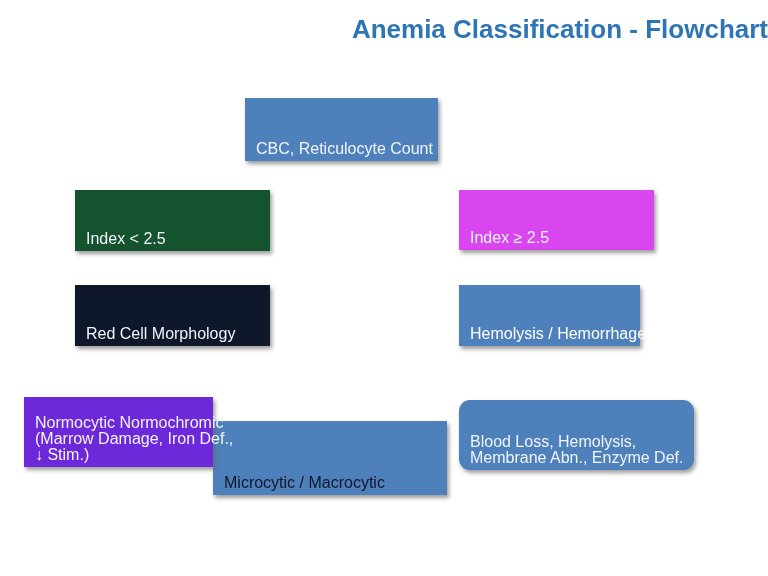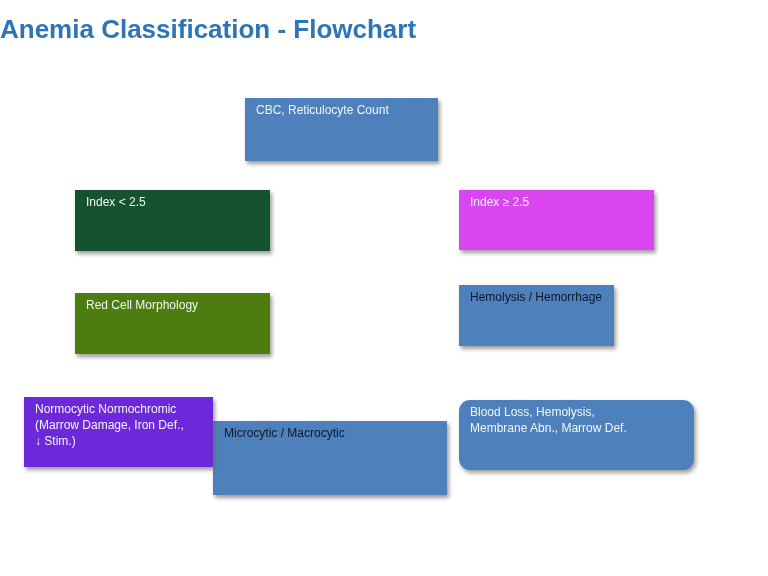--- a/index.html
+++ b/index.html
@@ -12,40 +12,40 @@
     background: #ffffff;
     position: relative;
     overflow: hidden;
     font-family: "Liberation Sans", "DejaVu Sans", sans-serif;
   }
   .slide-title {
     position: absolute;
     left: 0;
     top: 14px;
     width: 768px;
-    text-align: left;
+    text-align: right;
     font-size: 26px;
     font-weight: bold;
     letter-spacing: 0px;
   }
   .canvas {
     position: absolute;
     left: 0;
     top: 0;
     width: 768px;
     height: 576px;
   }
   .node {
     position: absolute;
     display: flex;
     flex-direction: column;
-    justify-content: flex-start;
+    justify-content: flex-end;
     box-sizing: border-box;
     padding: 4px 8px 4px 11px;
-    font-size: 12px;
+    font-size: 16px;
     line-height: 16px;
     box-shadow: 2px 3px 4px rgba(105,105,105,0.65);
   }
   .node .line {
     display: block;
     white-space: nowrap;
   }
 </style>
 </head>
 <body style="background: rgb(255, 255, 255);">
@@ -55,32 +55,32 @@
   <div id="nodes">
       <div class="node" style="left: 245px; top: 98px; width: 193px; height: 63px; z-index: 1; background: rgb(78, 128, 188); color: rgb(241, 245, 251);">
         <span class="line">CBC, Reticulocyte Count</span>
       </div>
       <div class="node" style="left: 75px; top: 190px; width: 195px; height: 61px; z-index: 1; background: #14532d; color: rgb(241, 245, 251);">
         <span class="line">Index &lt; 2.5</span>
       </div>
       <div class="node" style="left: 459px; top: 190px; width: 195px; height: 60px; z-index: 1; background: #d946ef; color: rgb(241, 245, 251);">
         <span class="line">Index ≥ 2.5</span>
       </div>
-      <div class="node" style="left: 75px; top: 285px; width: 195px; height: 61px; z-index: 1; background: #4d7c0f; color: rgb(241, 245, 251); margin-top: 8px;">
+      <div class="node" style="left: 75px; top: 285px; width: 195px; height: 61px; z-index: 1; background: #0f172a; color: rgb(241, 245, 251);">
         <span class="line">Red Cell Morphology</span>
       </div>
-      <div class="node" style="left: 459px; top: 285px; width: 155px; height: 61px; z-index: 1; background: rgb(78, 128, 188); color: #0f172a;">
+      <div class="node" style="left: 459px; top: 285px; width: 181px; height: 61px; z-index: 1; background: rgb(78, 128, 188); color: #ffffff;">
         <span class="line">Hemolysis / Hemorrhage</span>
       </div>
       <div class="node" style="left: 24px; top: 397px; width: 189px; height: 70px; z-index: 3; background: #6d28d9; color: rgb(241, 245, 251);">
         <span class="line">Normocytic Normochromic</span>
         <span class="line">(Marrow Damage, Iron Def.,</span>
         <span class="line">↓ Stim.)</span>
       </div>
       <div class="node" style="left: 213px; top: 421px; width: 234px; height: 74px; z-index: 2; background: rgb(78, 128, 188); color: #0f172a;">
         <span class="line">Microcytic / Macrocytic</span>
       </div>
       <div class="node" style="left: 459px; top: 400px; width: 235px; height: 70px; z-index: 1; background: rgb(78, 128, 188); color: rgb(241, 245, 251); border-radius: 11px;">
         <span class="line">Blood Loss, Hemolysis,</span>
-        <span class="line">Membrane Abn., Marrow Def.</span>
+        <span class="line">Membrane Abn., Enzyme Def.</span>
       </div>
     </div>
 </div>
 
 </body></html>

